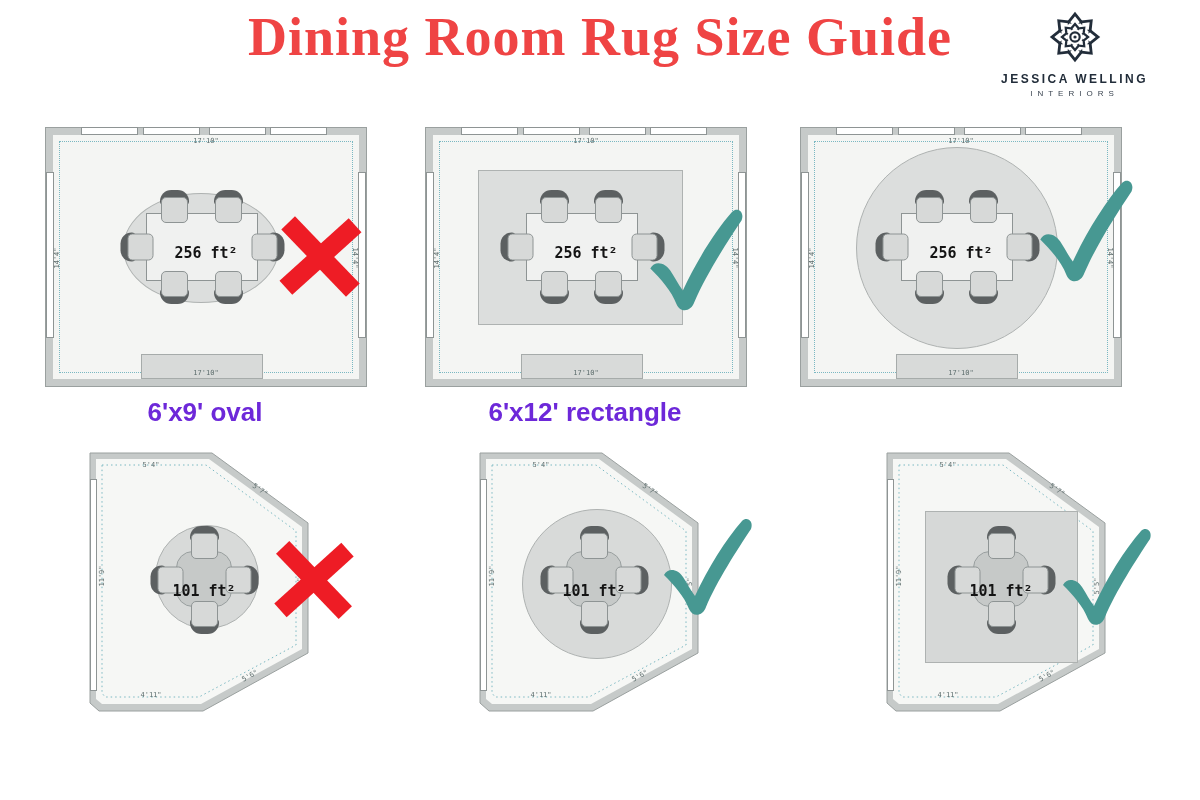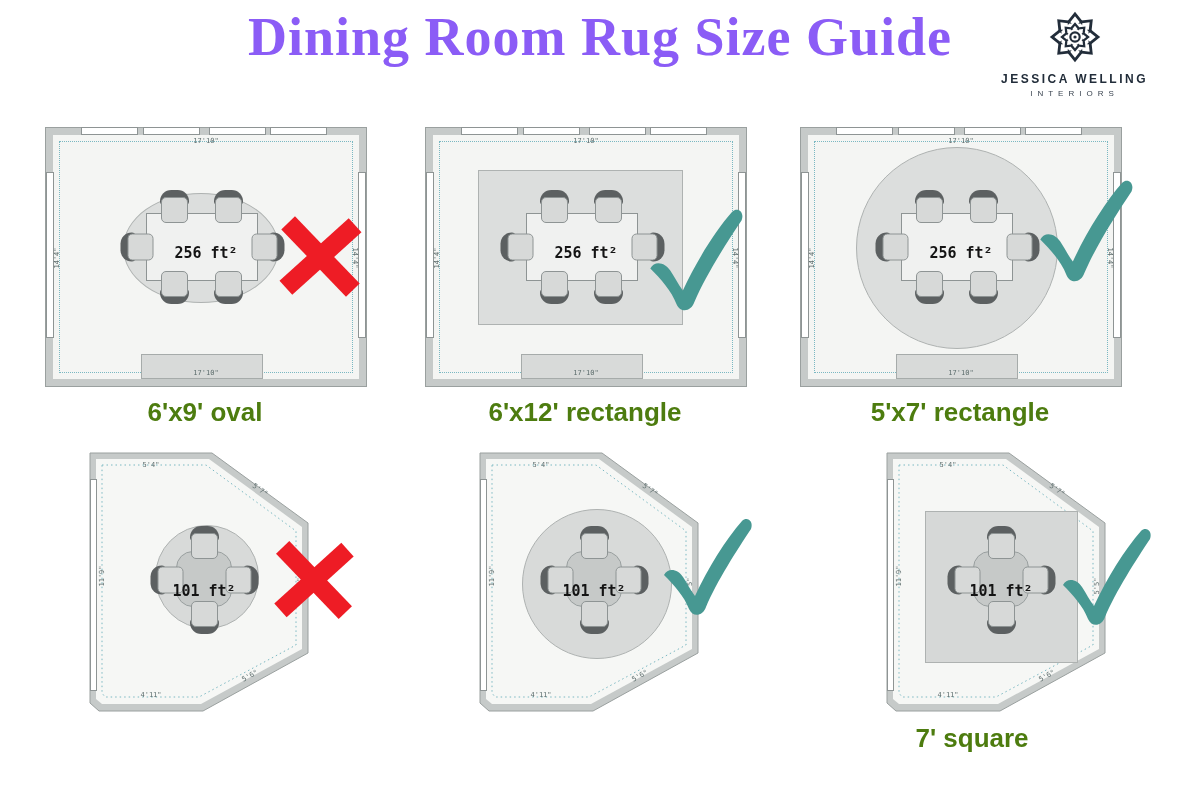--- a/index.html
+++ b/index.html
@@ -1,27 +1,27 @@
 <!DOCTYPE html>
 <html><head>
 <meta charset="utf-8">
 <style>
   html,body{margin:0;padding:0;background:#ffffff;width:1200px;height:800px;overflow:hidden;
     font-family:"Liberation Sans",sans-serif;}
 
   
   #page-title{position:absolute;left:0;top:6px;width:1200px;text-align:center;margin:0;
-    font-family:"Liberation Serif",serif;font-weight:600;font-size:54px;color:#8b5cf6;letter-spacing:1px;}
+    font-family:"Liberation Serif",serif;font-weight:600;font-size:54px;color:#ef4444;letter-spacing:1px;}
   #logo{position:absolute;right:38px;top:10px;width:175px;text-align:center;color:#222d3a;}
   #logo .brand{font-size:12px;font-weight:700;letter-spacing:2.5px;margin-top:4px;}
   #logo .tagline{font-size:8px;font-weight:400;letter-spacing:5px;margin-top:3px;color:#3a4450;}
 
   
   .card{position:absolute;}
-  .caption{text-align:center;margin-top:10px;font-size:26px;font-weight:800;color:#4d7c0f;}
+  .caption{text-align:center;margin-top:10px;font-size:26px;font-weight:800;color:#6d28d9;}
   .scene{position:relative;}
   .scene *{position:absolute;box-sizing:border-box;}
 
   
   .room-rect{width:320px;height:258px;background:#c6cac9;border:1px solid #9aa09f;}
   .floor{left:7px;top:7px;right:7px;bottom:7px;background:#f4f5f3;}
   .dots{left:13px;top:13px;right:13px;bottom:13px;border:1px dotted #7ab8c2;}
   .win{background:#ffffff;border:1px solid #8e9494;}
   .wt{top:-1px;height:8px;width:57px;}
   .wt1{left:35px}.wt2{left:97px}.wt3{left:163px}.wt4{left:224px}
@@ -270,21 +270,20 @@
       </div>
     <div class="chair c-r">
         <i class="back"></i>
         <i class="seat"></i>
       </div>
     <div class="area area-r">256 ft²</div>
     <svg class="mark" style="left:233px;top:47px" width="105" height="108" viewBox="0 0 100 100">
       <use href="#checkpath" fill="#479892"></use>
     </svg>
   </div>
-  <div class="caption">5'x7' rectangle</div>
 </div>
 
 <div class="card" style="left:88px;top:451px;width:222px;">
   <div class="scene room-pent">
     <svg class="base" width="222" height="262">
         <use href="#pentbase"></use>
       </svg>
     <div class="p-win"></div>
     <div class="dim p-top">5'4"</div>
     <div class="dim p-diag-top">5'7"</div>
@@ -384,14 +383,13 @@
       </div>
     <div class="chair p-cr">
         <i class="back"></i>
         <i class="seat"></i>
       </div>
     <div class="area area-p">101 ft²</div>
     <svg class="mark" style="left:172px;top:72px" width="100" height="104" viewBox="0 0 100 100">
       <use href="#checkpath" fill="#479892"></use>
     </svg>
   </div>
-  <div class="caption" style="transform:translateX(-24px)">7' square</div>
 </div>
 
 </body></html>

